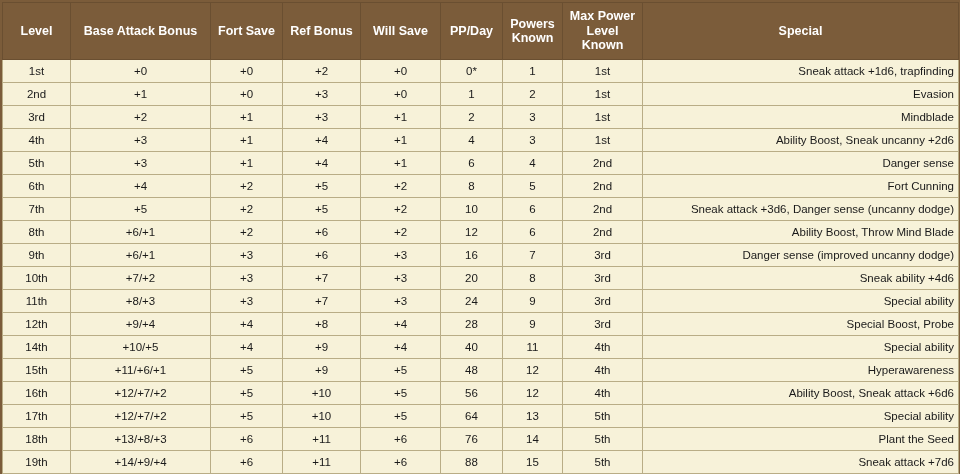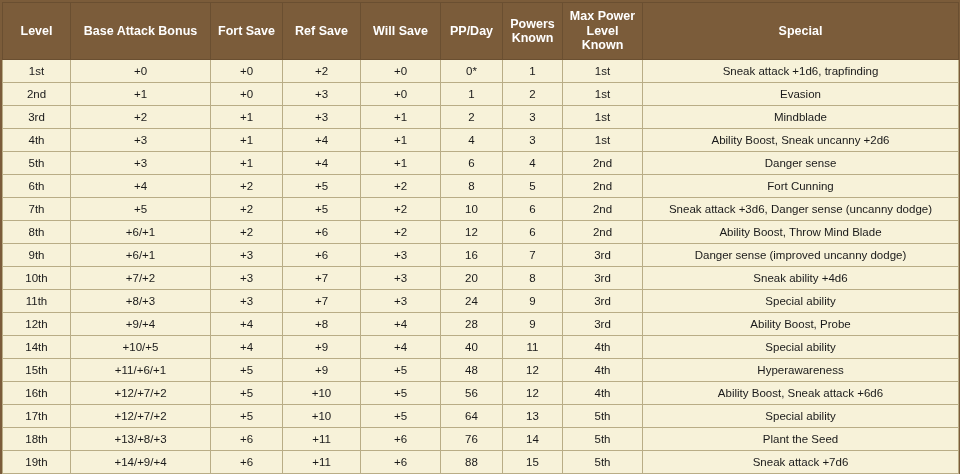--- a/index.html
+++ b/index.html
@@ -38,21 +38,21 @@
     border: 1px solid #b9ad86;
     font-size: 11.5px;
     color: #1a1a1a;
     padding: 2px 4px;
     height: 18px;
     line-height: 1.1;
     background: #f7f2d9;
   }
   td.c-level { text-align: center; }
   td.c-num { text-align: center; }
-  td.c-special { text-align: center; padding-left: 6px; }
+  td.c-special { text-align: right; padding-left: 6px; }
 
   
   col.w-level     { width: 68px; }
   col.w-bab       { width: 140px; }
   col.w-fort      { width: 72px; }
   col.w-ref       { width: 78px; }
   col.w-will      { width: 80px; }
   col.w-ppday     { width: 62px; }
   col.w-powers    { width: 60px; }
   col.w-maxpower  { width: 80px; }
@@ -72,21 +72,21 @@
       <col class="w-ppday">
       <col class="w-powers">
       <col class="w-maxpower">
       <col class="w-special">
     </colgroup>
     <thead>
       <tr>
         <th>Level</th>
         <th>Base Attack Bonus</th>
         <th>Fort Save</th>
-        <th>Ref Save</th>
+        <th>Ref Bonus</th>
         <th>Will Save</th>
         <th>PP/Day</th>
         <th>Powers Known</th>
         <th>Max Power Level Known</th>
         <th>Special</th>
       </tr>
     </thead>
     <tbody id="table-body">
         <tr>
           <td class="c-level">1st</td>
@@ -211,21 +211,21 @@
         </tr>
         <tr>
           <td class="c-level">12th</td>
           <td class="c-num">+9/+4</td>
           <td class="c-num">+4</td>
           <td class="c-num">+8</td>
           <td class="c-num">+4</td>
           <td class="c-num">28</td>
           <td class="c-num">9</td>
           <td class="c-num">3rd</td>
-          <td class="c-special">Ability Boost, Probe</td>
+          <td class="c-special">Special Boost, Probe</td>
         </tr>
         <tr>
           <td class="c-level">14th</td>
           <td class="c-num">+10/+5</td>
           <td class="c-num">+4</td>
           <td class="c-num">+9</td>
           <td class="c-num">+4</td>
           <td class="c-num">40</td>
           <td class="c-num">11</td>
           <td class="c-num">4th</td>

